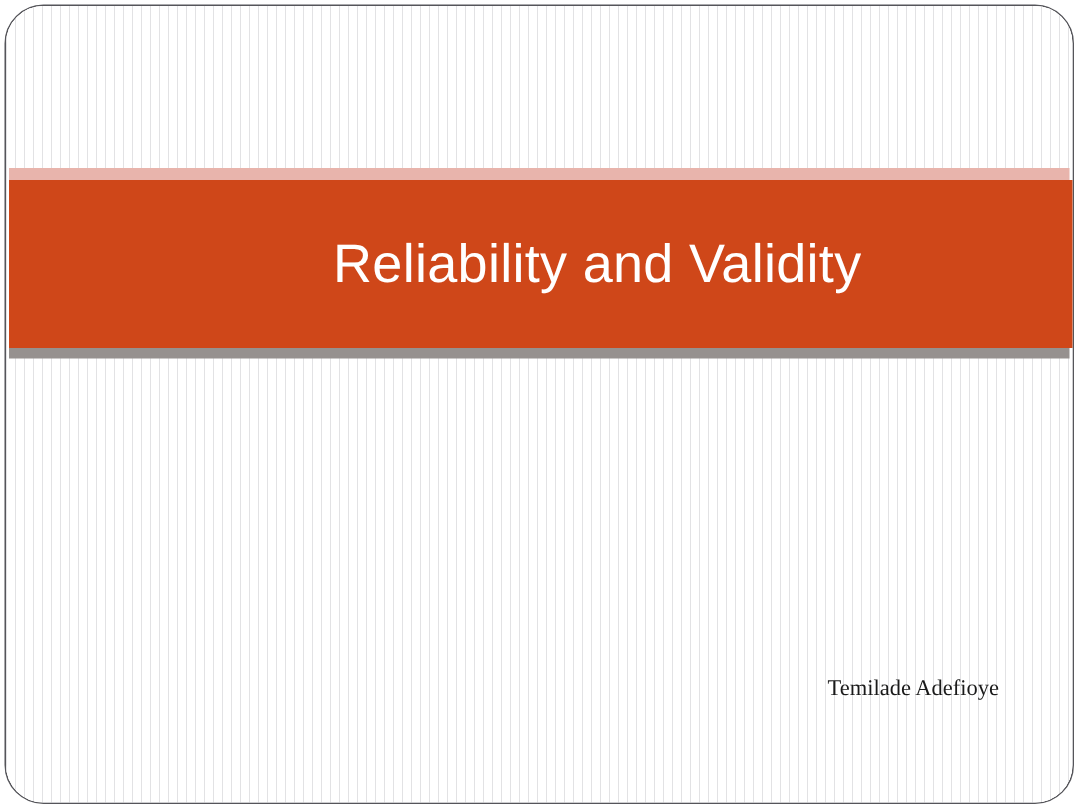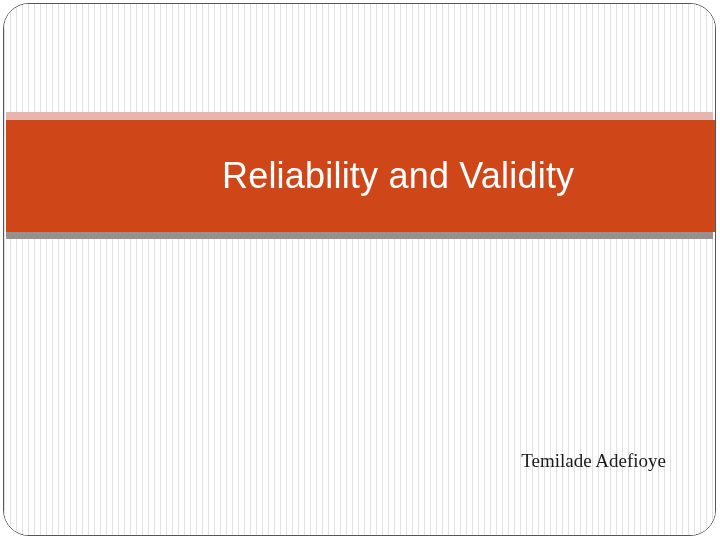--- a/index.html
+++ b/index.html
@@ -95,21 +95,21 @@
     left: 0;
     right: 49px;
     top: 446px;
     text-align: right;
   }
 
   .author-text {
     display: inline-block;
     color: #1a1a1a;
     font-family: "Liberation Serif", serif;
-    font-size: 19px;
+    font-size: 15px;
     font-weight: 400;
     line-height: 1.2;
     white-space: nowrap;
   }
 </style>
 </head>
 <body>
 
 <div id="slide-root">
 

